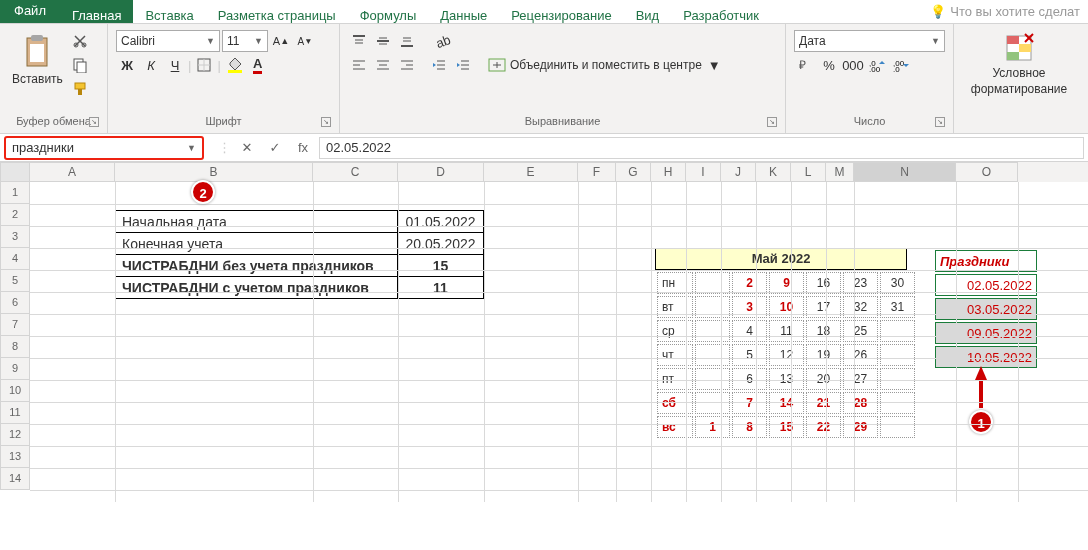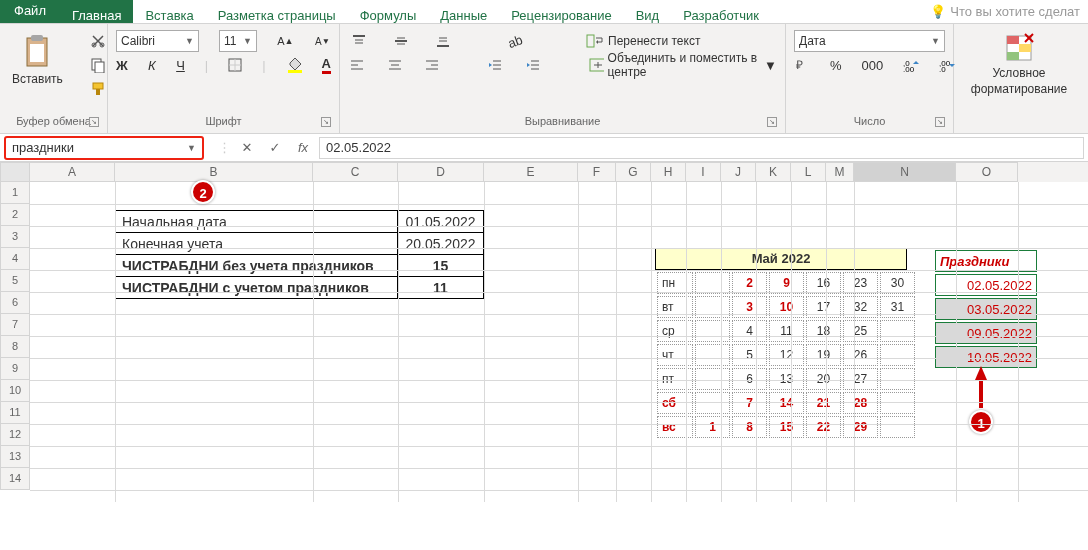--- a/index.html
+++ b/index.html
@@ -6,21 +6,21 @@
 body{background:#fff;font-size:13px;color:#333;width:1088px;height:550px;overflow:hidden;position:relative}
 .tabs{display:flex;background:#fff;height:24px;border-bottom:1px solid #d4d4d4}
 .tab{padding:8px 12px;color:#217346;cursor:pointer;font-size:13px}
 .tab.file{background:#217346;color:#fff;padding:3px 14px}
 .tab.active{background:#217346;color:#fff}
 .tellme{display:flex;align-items:center;color:#999;margin-left:auto;padding:0 8px;gap:4px}
 .ribbon{background:#f3f2f1;height:110px;display:flex;border-bottom:1px solid #d4d4d4}
 .rgroup{border-right:1px solid #d4d4d4;padding:4px 8px;display:flex;flex-direction:column;justify-content:space-between}
 .rgroup-label{text-align:center;font-size:11px;color:#666;padding:2px 0;position:relative}
 .dlaunch{position:absolute;right:0;bottom:2px;width:10px;height:10px;border:1px solid #999;font-size:7px;line-height:8px;text-align:center;cursor:pointer}
-.rrow{display:flex;gap:20px;align-items:center;margin:2px 0}
+.rrow{display:flex;gap:2px;align-items:center;margin:2px 0}
 .bigbtn{display:flex;flex-direction:column;align-items:center;padding:4px;gap:2px;cursor:pointer}
 .smbtn{width:22px;height:22px;display:flex;align-items:center;justify-content:center;cursor:pointer;font-size:13px}
 .combo{height:22px;border:1px solid #ababab;background:#fff;padding:0 4px;font-size:12px;display:flex;align-items:center;justify-content:space-between;cursor:pointer}
 .combo .dd{font-size:9px;color:#666}
 .fbar{display:flex;align-items:center;height:28px;border-bottom:1px solid #d4d4d4;background:#fff;padding:2px 4px;gap:4px}
 .namebox{width:200px;height:24px;border:2px solid #e21;border-radius:3px;padding:0 6px;display:flex;align-items:center;background:#fff;position:relative}
 .namebox .dd{font-size:9px;color:#666;margin-left:auto}
 .fxbtn{width:24px;height:20px;display:flex;align-items:center;justify-content:center;cursor:pointer;color:#666}
 .fxinput{flex:1;height:22px;border:1px solid #d4d4d4;padding:0 6px;display:flex;align-items:center}
 .grid{position:relative;background:#fff}
@@ -176,28 +176,20 @@
               <line x1="3" y1="4" x2="11" y2="4" stroke="#555"></line>
               <line x1="3" y1="7" x2="11" y2="7" stroke="#555"></line>
               <line x1="1" y1="12" x2="13" y2="12" stroke="#555" stroke-width="2"></line>
             </svg>
           </div>
       <span style="width:10px"></span>
       <div class="smbtn">
             <span style="transform:rotate(-20deg);display:inline-block">ab</span>
           </div>
       <span style="width:20px"></span>
-      <div class="smbtn" style="width:auto;gap:4px">
-            <svg width="18" height="14">
-              <rect x="1" y="1" width="7" height="12" fill="none" stroke="#6aa84f"></rect>
-              <path d="M10 4h6v4h-4" fill="none" stroke="#555"></path>
-              <path d="M10 8l2-2v4z" fill="#555"></path>
-            </svg>
-            <span style="font-size:12px">Перенести текст</span>
-          </div>
     </div>
     <div class="rrow">
       <div class="smbtn">
             <svg width="14" height="14">
               <line x1="1" y1="3" x2="13" y2="3" stroke="#555"></line>
               <line x1="1" y1="7" x2="8" y2="7" stroke="#555"></line>
               <line x1="1" y1="11" x2="13" y2="11" stroke="#555"></line>
             </svg>
           </div>
       <div class="smbtn">
@@ -298,21 +290,21 @@
 
 <div class="fbar">
   <div class="namebox">
     <span>праздники</span>
     <span class="dd">▼</span>
   </div>
   <span style="width:6px"></span>
   <span style="color:#ccc">⋮</span>
   <div class="fxbtn">✕</div>
   <div class="fxbtn">✓</div>
-  <div class="fxbtn" style="font-style:italic">fx</div>
+  <div class="fxbtn" style="">fx</div>
   <div class="fxinput">
       <span>02.05.2022</span>
     </div>
 </div>
 
 <div class="grid">
   <div class="colhdrs" id="colhdrs">
       <div class="corner"></div>
       <div class="ch" style="width: 85px;">A</div>
       <div class="ch" style="width: 198px;">B</div>

